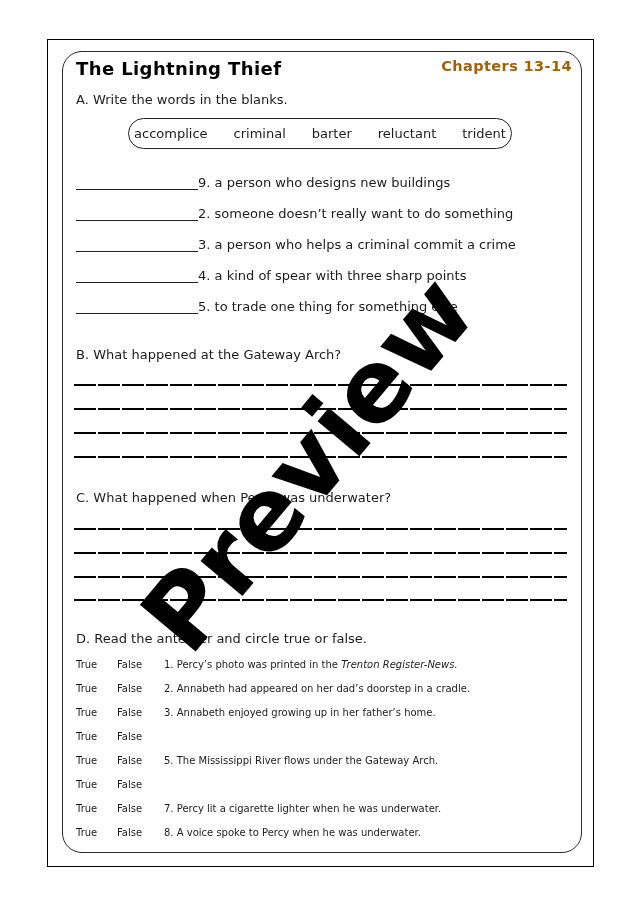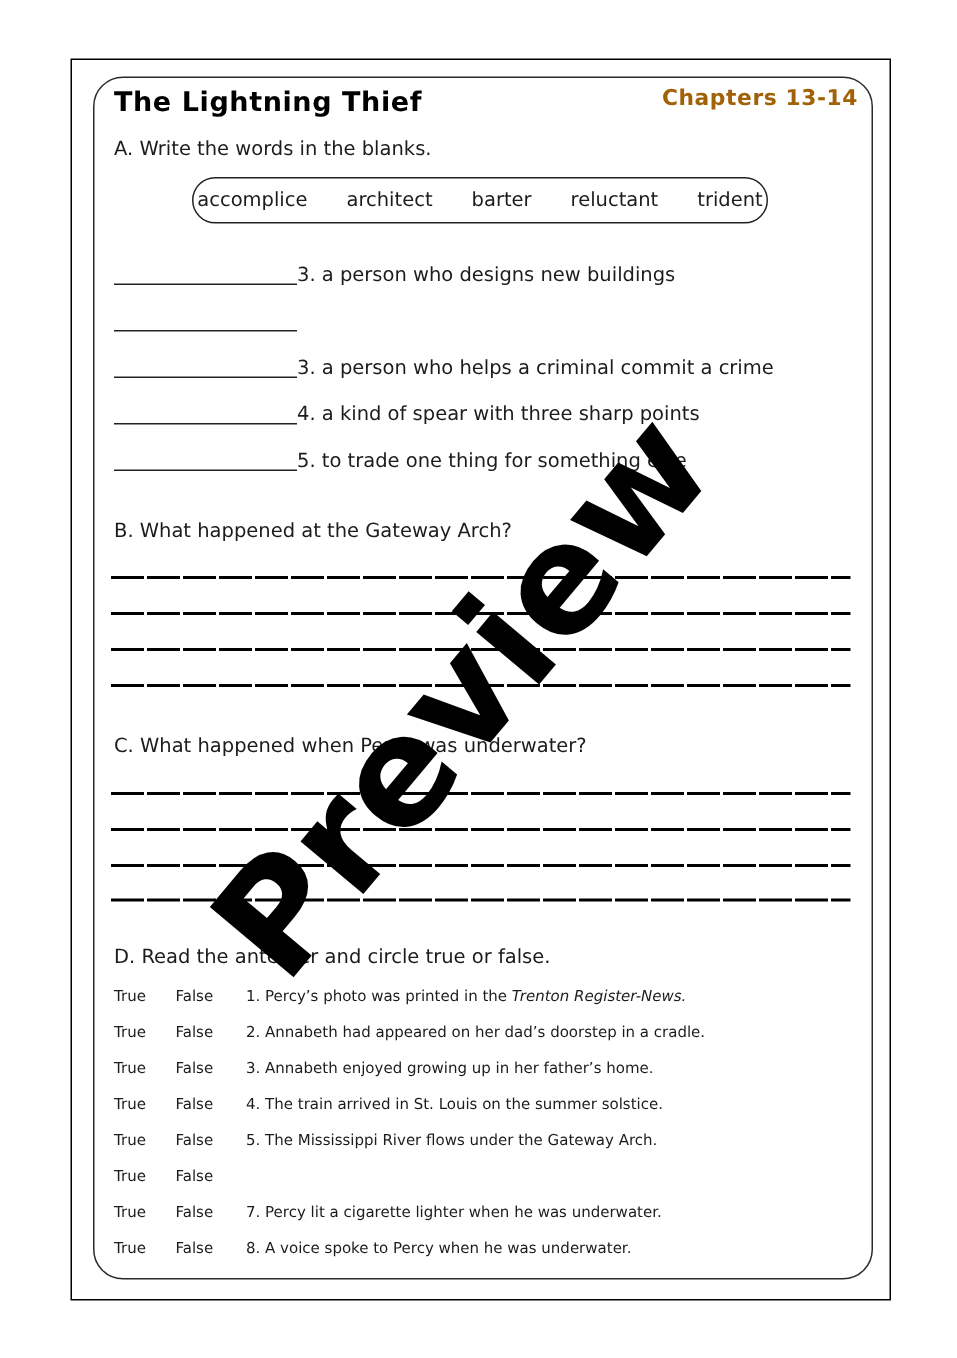--- a/index.html
+++ b/index.html
@@ -76,34 +76,34 @@
 
   <div class="title-left">The Lightning Thief</div>
   <div class="title-right">Chapters 13-14</div>
 
   <div class="sec-label a-label">A. Write the words in the blanks.</div>
 
   <div class="word-bank">
 
       <span class="word">accomplice</span>
 
-      <span class="word">architect</span>
+      <span class="word">criminal</span>
 
       <span class="word">barter</span>
 
       <span class="word">reluctant</span>
 
       <span class="word">trident</span>
     </div>
 
   <div class="a-items">
 
-      <div class="a-row"><span class="blank"></span><span>3. a person who designs new buildings</span></div>
+      <div class="a-row"><span class="blank"></span><span>9. a person who designs new buildings</span></div>
 
-      <div class="a-row"><span class="blank"></span></div>
+      <div class="a-row"><span class="blank"></span><span>2. someone doesn’t really want to do something</span></div>
 
       <div class="a-row"><span class="blank"></span><span>3. a person who helps a criminal commit a crime</span></div>
 
       <div class="a-row"><span class="blank"></span><span>4. a kind of spear with three sharp points</span></div>
 
       <div class="a-row"><span class="blank"></span><span>5. to trade one thing for something else</span></div>
     </div>
 
   <div class="sec-label b-label">B. What happened at the Gateway Arch?</div>
   <div class="wline" style="top:384px"></div>
@@ -135,21 +135,20 @@
 
       <div class="d-row">
         <span class="d-true">True</span>
         <span class="d-false">False</span>
         <span class="d-text"><span>3. Annabeth enjoyed growing up in her father’s home.</span><i></i></span>
       </div>
 
       <div class="d-row">
         <span class="d-true">True</span>
         <span class="d-false">False</span>
-        <span class="d-text"><span>4. The train arrived in St. Louis on the summer solstice.</span><i></i></span>
       </div>
 
       <div class="d-row">
         <span class="d-true">True</span>
         <span class="d-false">False</span>
         <span class="d-text"><span>5. The Mississippi River flows under the Gateway Arch.</span><i></i></span>
       </div>
 
       <div class="d-row">
         <span class="d-true">True</span>

